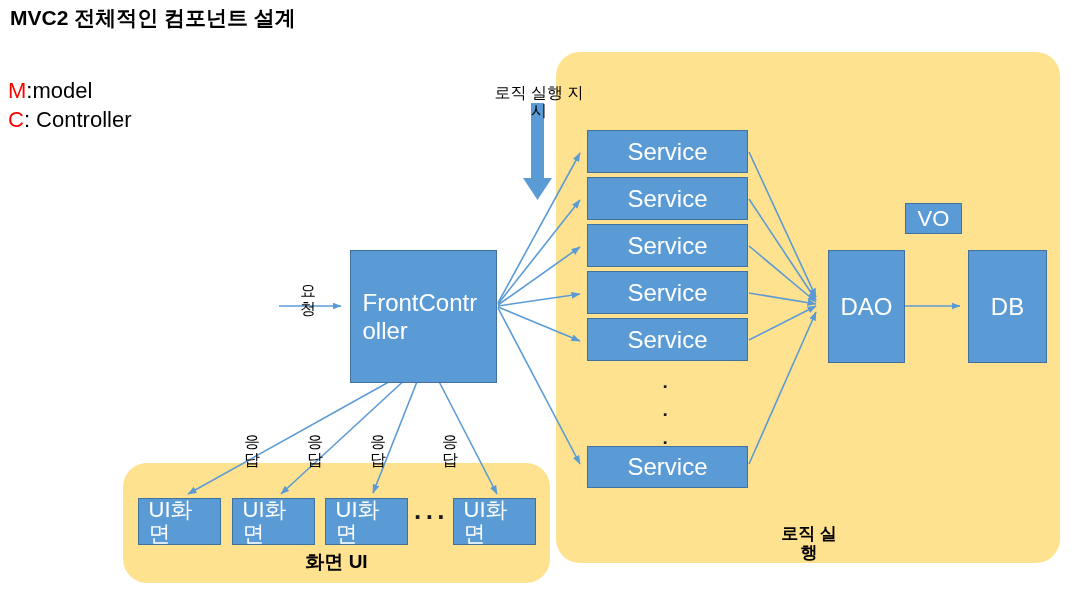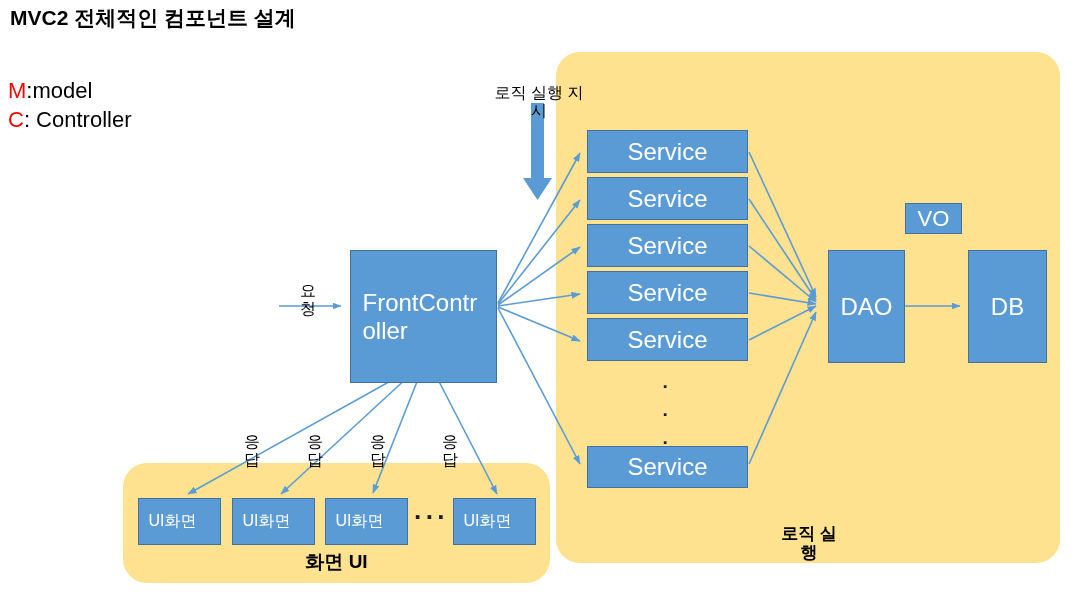--- a/index.html
+++ b/index.html
@@ -22,21 +22,21 @@
   #box-client{left:153px;top:250px;width:124px;height:112px;font-size:25px;}
   #box-client .wrap{width:104px;}
   #box-fc{left:350px;top:250px;width:147px;height:133px;font-size:24px;}
   #box-fc .wrap{width:122px;}
   .svc{left:587px;width:161px;height:43px;font-size:24px;}
   #svc-0{top:130px;} #svc-1{top:177px;} #svc-2{top:224px;}
   #svc-3{top:271px;} #svc-4{top:318px;} #svc-5{top:446px;height:42px;}
   #box-dao{left:822px;top:250px;width:77px;height:113px;font-size:24px;margin-left:6px;}
   #box-vo{left:905px;top:203px;width:57px;height:31px;font-size:22px;}
   #box-db{left:968px;top:250px;width:79px;height:113px;font-size:24px;}
-  .uibox{top:498px;width:83px;height:47px;font-size:16px;line-height:1.05;}
+  .uibox{top:498px;width:83px;height:47px;font-size:22px;line-height:1.05;}
   .uibox .wrap{width:62px;}
   #ui-0{left:138px;} #ui-1{left:232px;} #ui-2{left:325px;} #ui-3{left:453px;}
 
   .lbl{position:absolute;color:#000;z-index:3;text-align:center;line-height:1.12;}
   #title{left:10px;top:6px;font-size:21px;font-weight:bold;text-align:left;}
   #legend{left:8px;top:76px;font-size:22px;line-height:29px;text-align:left;}
   #legend .rk{color:#FF0000;}
   #lbl-request{left:297px;top:282px;width:22px;font-size:16px;word-break:break-all;}
   .resp{top:433px;width:22px;font-size:16px;word-break:break-all;}
   #resp-0{left:241px;} #resp-1{left:304px;} #resp-2{left:367px;} #resp-3{left:439px;}

